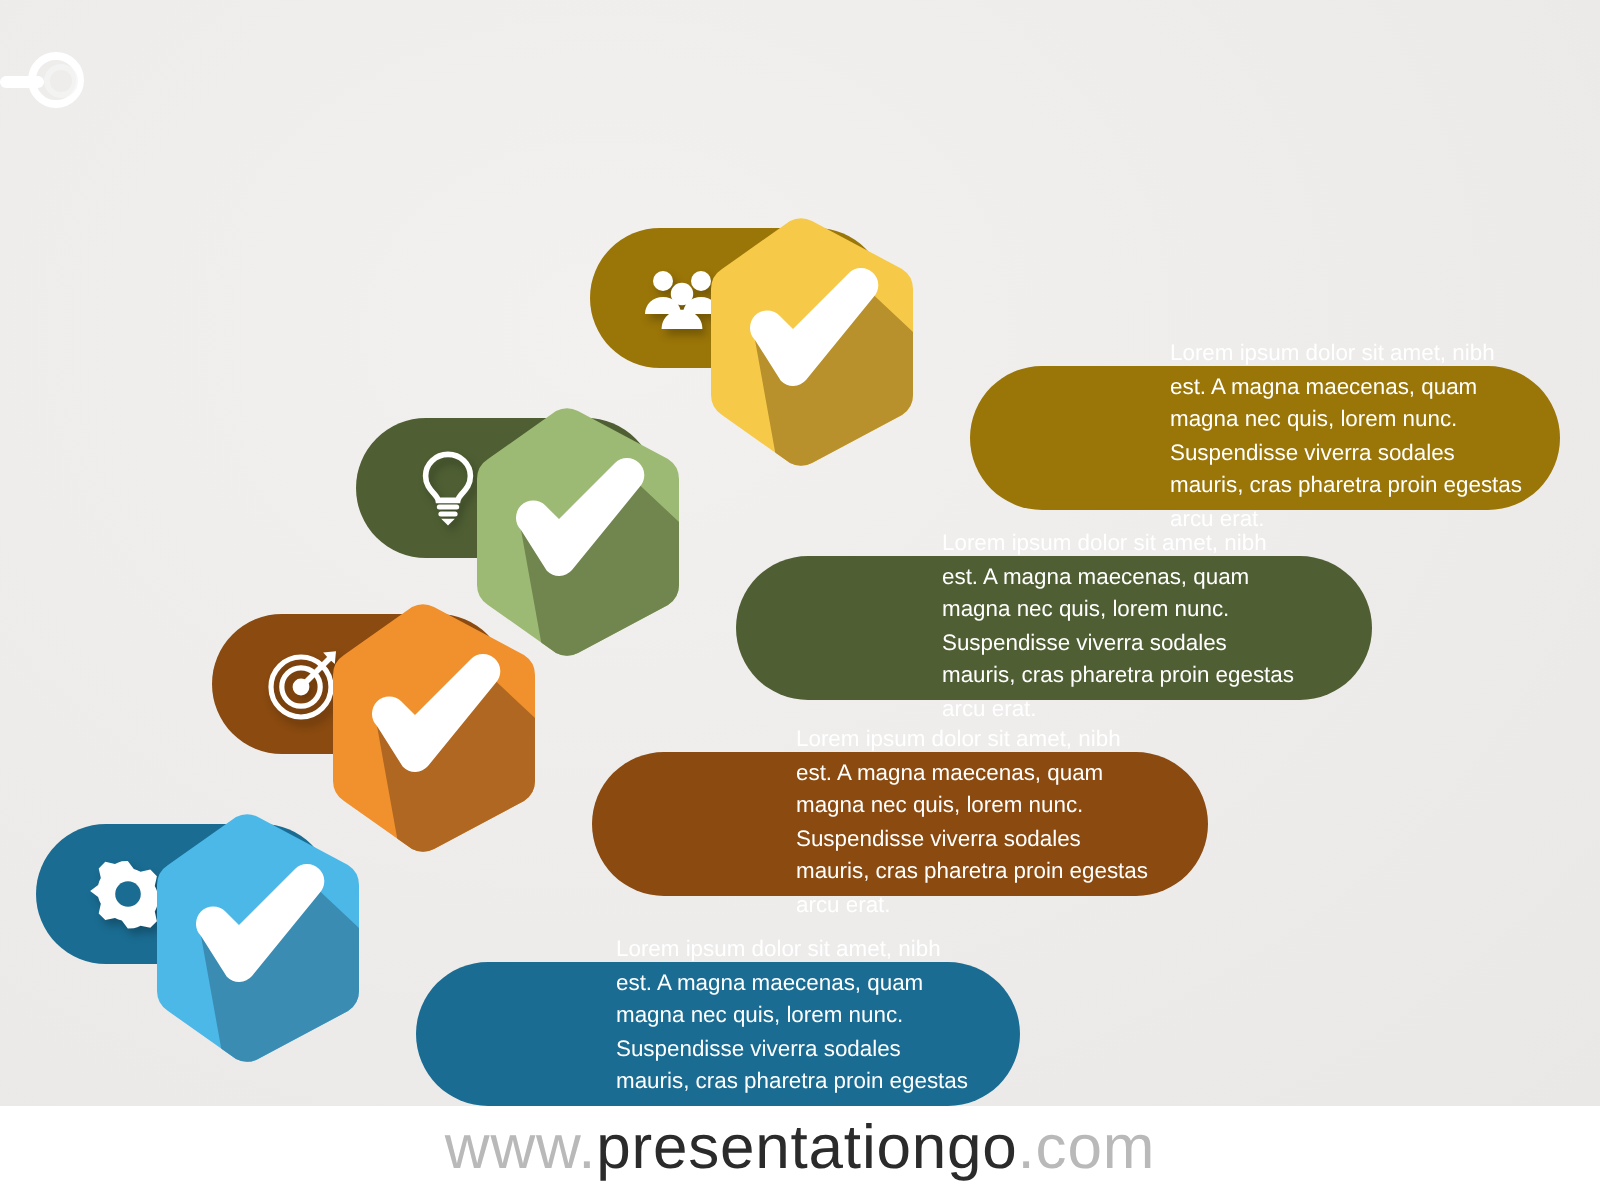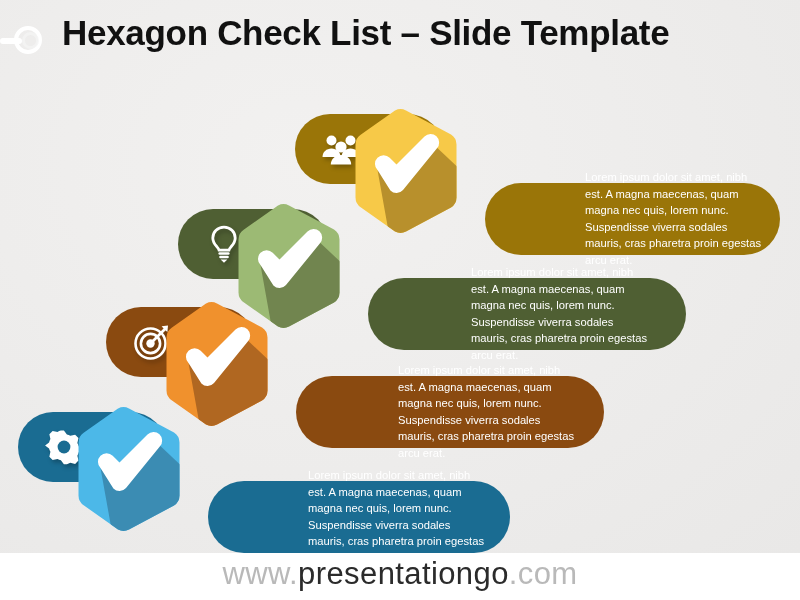--- a/index.html
+++ b/index.html
@@ -194,21 +194,20 @@
 <div id="slide">
 
   <div class="canvas"></div>
 
   <div class="bullet-deco">
     <div class="stem"></div>
     <div class="ring"></div>
     <div class="ring-inner"></div>
   </div>
 
-  <div class="title">Hexagon Check List – Slide Template</div>
 
   <div id="rows-host">
       <div class="row" id="row-1">
         <div class="icon-pill" style="background: rgb(154, 117, 8);">
           <div class="icon-glyph">
             <svg viewBox="0 0 40 40">
               <circle cx="10.5" cy="11.5" r="5" fill="#fff"></circle>
               <path d="M1.5 28c0-5 4-8.5 9-8.5s9 3.5 9 8.5z" fill="#fff"></path>
               <circle cx="29.5" cy="11.5" r="5" fill="#fff"></circle>
               <path d="M20.5 28c0-5 4-8.5 9-8.5s9 3.5 9 8.5z" fill="#fff"></path>

